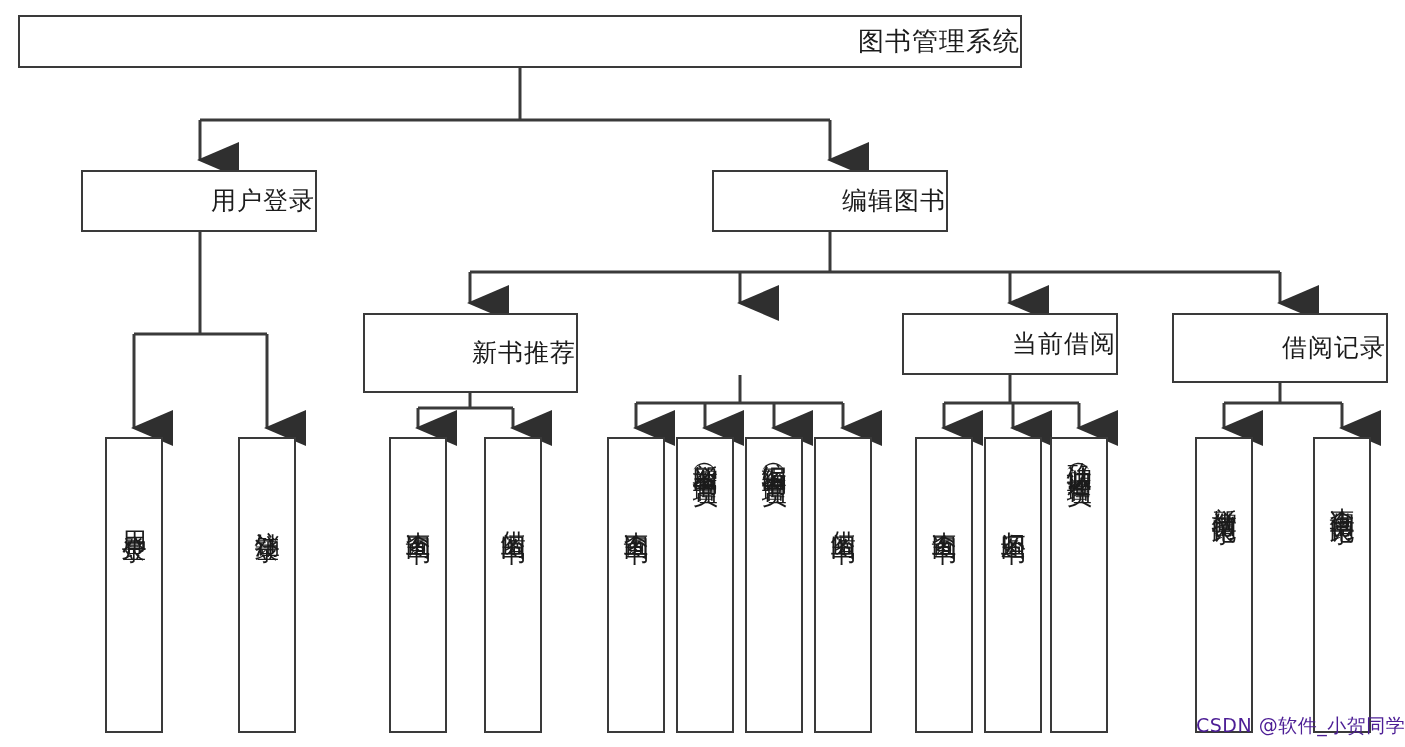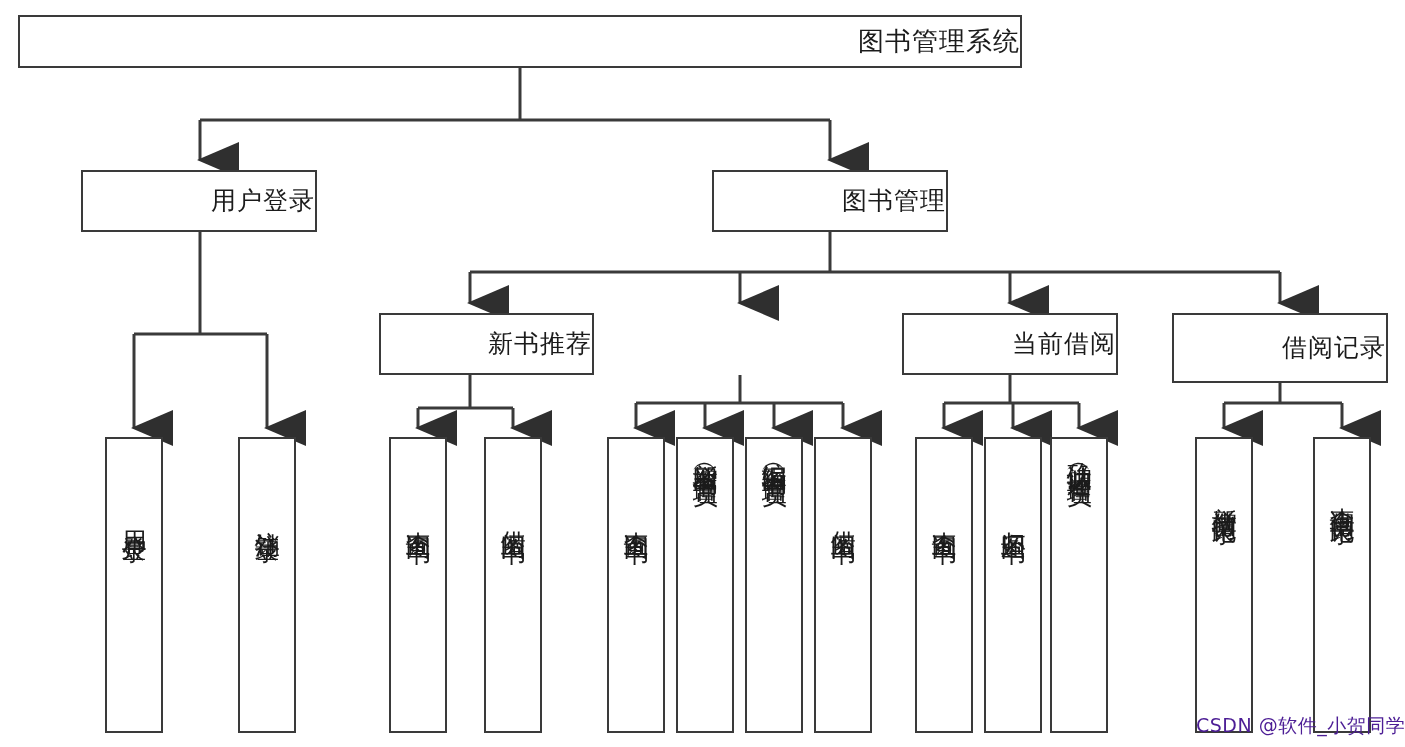--- a/index.html
+++ b/index.html
@@ -129,24 +129,24 @@
   </svg>
 
   <div class="node horiz root" style="left:18px; top:15px; width:1004px; height:53px;">
     <span>图书管理系统</span>
   </div>
 
   <div class="node horiz" style="left:81px; top:170px; width:236px; height:62px;">
     <span>用户登录</span>
   </div>
   <div class="node horiz" style="left:712px; top:170px; width:236px; height:62px;">
-    <span>图书管理</span>
-  </div>
-
-  <div class="node horiz" style="left:363px; top:313px; width:215px; height:62px;margin-left:16px;">
+    <span>编辑图书</span>
+  </div>
+
+  <div class="node horiz" style="left:363px; top:313px; width:215px; height:80px;">
     <span>新书推荐</span>
   </div>
   <div class="node horiz" style="left:902px; top:313px; width:216px; height:62px;">
     <span>当前借阅</span>
   </div>
   <div class="node horiz" style="left:1172px; top:313px; width:216px; height:70px;">
     <span>借阅记录</span>
   </div>
 
   <div class="node vert center" style="left:105px; top:437px; width:58px; height:296px; padding-top:72px;">

